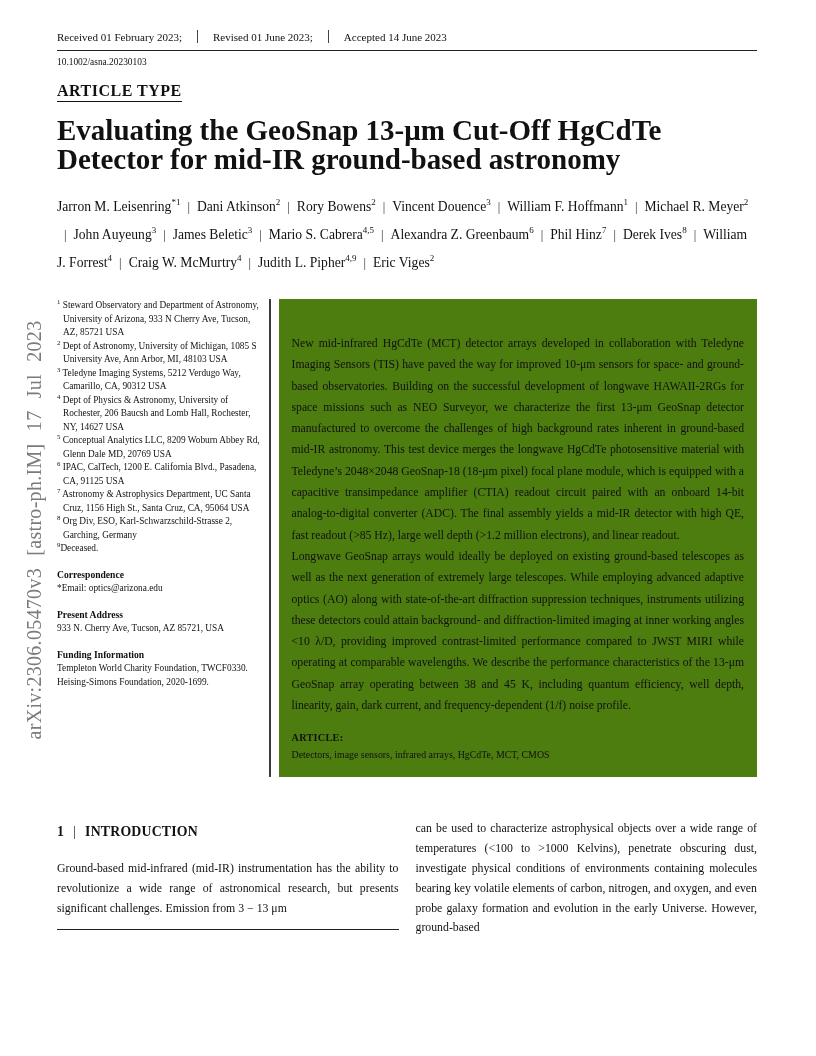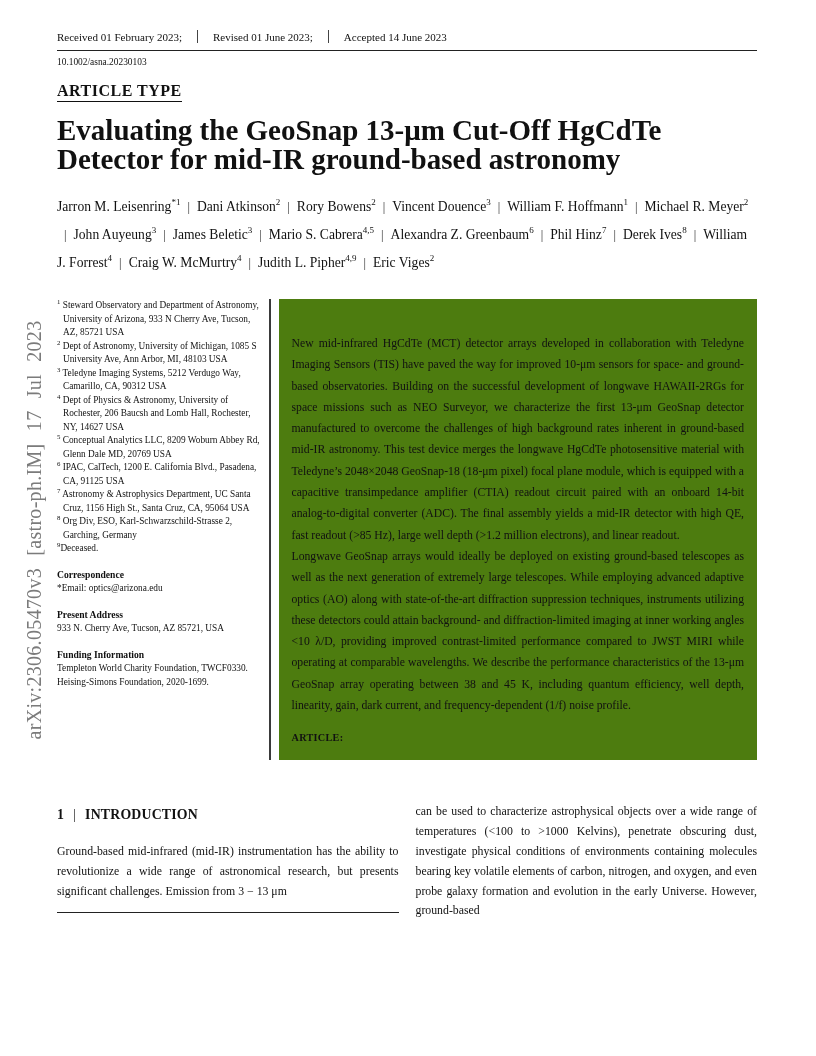--- a/index.html
+++ b/index.html
@@ -195,20 +195,21 @@
           <div>Templeton World Charity Foundation, TWCF0330. Heising-Simons Foundation, 2020-1699.</div>
         </div>
       </aside>
 
       <div class="vdivider"></div>
 
       <section class="abstract-box">
         <p>New mid-infrared HgCdTe (MCT) detector arrays developed in collaboration with Teledyne Imaging Sensors (TIS) have paved the way for improved 10-μm sensors for space- and ground-based observatories. Building on the successful development of longwave HAWAII-2RGs for space missions such as NEO Surveyor, we characterize the first 13-μm GeoSnap detector manufactured to overcome the challenges of high background rates inherent in ground-based mid-IR astronomy. This test device merges the longwave HgCdTe photosensitive material with Teledyne’s 2048×2048 GeoSnap-18 (18-μm pixel) focal plane module, which is equipped with a capacitive transimpedance amplifier (CTIA) readout circuit paired with an onboard 14-bit analog-to-digital converter (ADC). The final assembly yields a mid-IR detector with high QE, fast readout (&gt;85 Hz), large well depth (&gt;1.2 million electrons), and linear readout.</p>
         <p>Longwave GeoSnap arrays would ideally be deployed on existing ground-based telescopes as well as the next generation of extremely large telescopes. While employing advanced adaptive optics (AO) along with state-of-the-art diffraction suppression techniques, instruments utilizing these detectors could attain background- and diffraction-limited imaging at inner working angles &lt;10 λ/D, providing improved contrast-limited performance compared to JWST MIRI while operating at comparable wavelengths. We describe the performance characteristics of the 13-μm GeoSnap array operating between 38 and 45 K, including quantum efficiency, well depth, linearity, gain, dark current, and frequency-dependent (1/f) noise profile.</p>
         <div class="kw-head">ARTICLE:</div>
+        <div class="kw-text">Detectors, image sensors, infrared arrays, HgCdTe, MCT, CMOS</div>
       </section>
 
     </div>
 
     <section class="intro">
       <div class="cols">
         <div class="col">
           <h2 class="sec-head"><span>1</span><span class="sec-bar">|</span><span>INTRODUCTION</span></h2>
           <p>Ground-based mid-infrared (mid-IR) instrumentation has the ability to revolutionize a wide range of astronomical research, but presents significant challenges. Emission from 3 − 13 μm</p>
           <div class="footnote-rule"></div>

